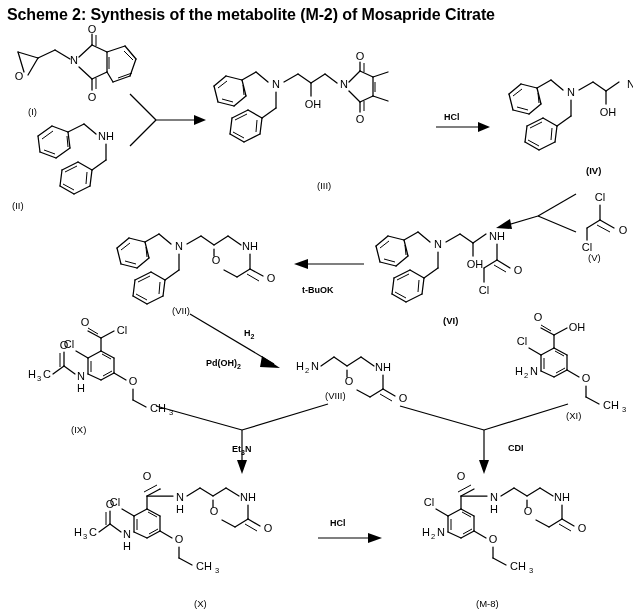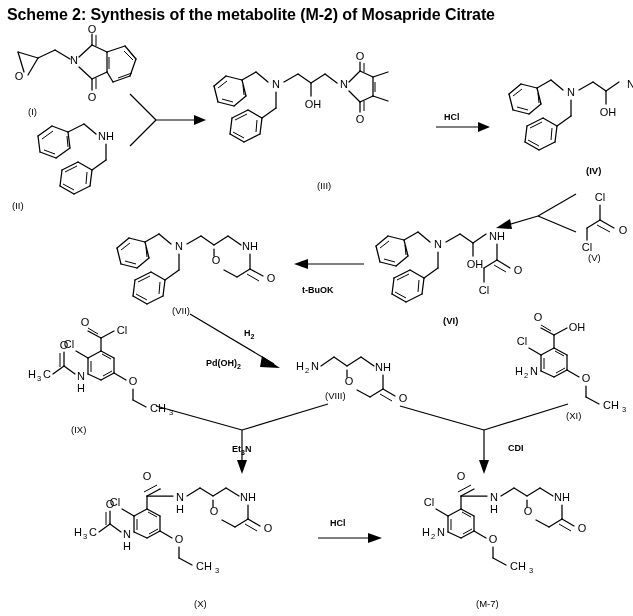--- a/index.html
+++ b/index.html
@@ -547,13 +547,13 @@
   <path class="bond" d="M115,10 L115,17"></path>
 
   <path class="bond" d="M62,41 L74,48"></path>
   <text x="81" y="53" text-anchor="middle">O</text>
   <path class="bond" d="M81,57 L81,68"></path>
   <path class="bond" d="M81,68 L94,75"></path>
   <text x="106" y="80" text-anchor="middle">CH</text>
   <text class="sub" x="119" y="83" text-anchor="middle">3</text>
 </svg>
 </div>
-<div class="lbl" style="left:476px;top:598px;">(M-7)</div>
+<div class="lbl" style="left:476px;top:598px;">(M-8)</div>
 
 </body></html>

